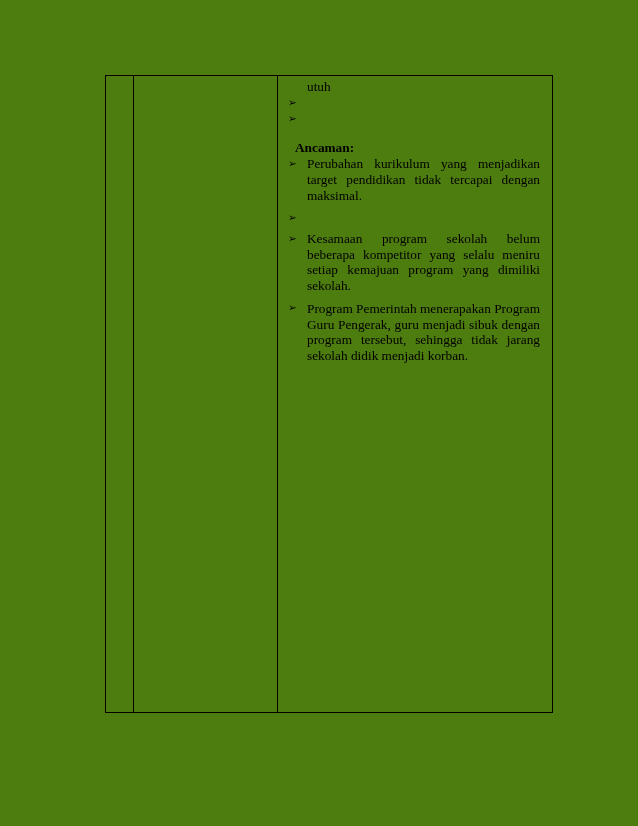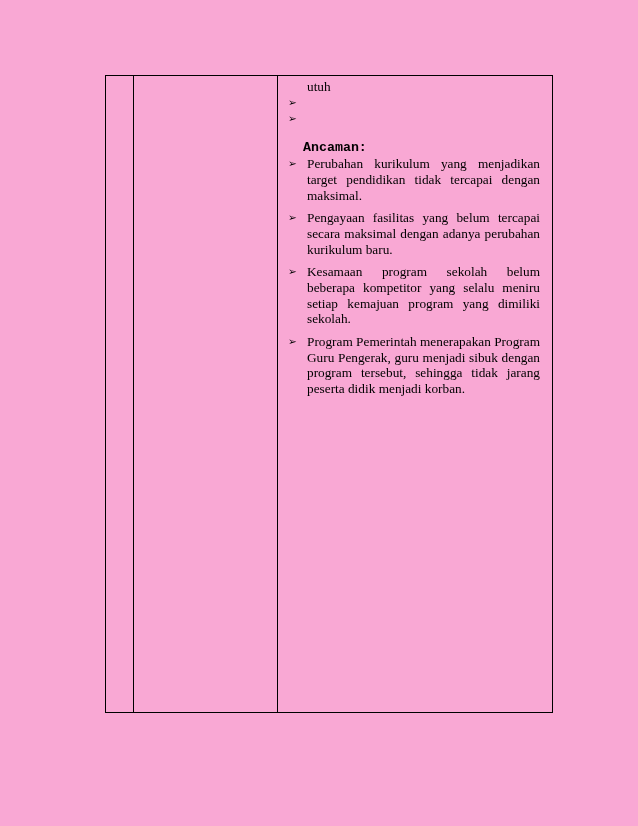--- a/index.html
+++ b/index.html
@@ -5,21 +5,21 @@
     * { box-sizing: border-box; }
     html, body {
       margin: 0;
       padding: 0;
       background: #ffffff;
     }
     .page {
       position: relative;
       width: 638px;
       height: 826px;
-      background: #f9a8d4;
+      background: #4d7c0f;
       font-family: "Liberation Serif", serif;
       color: #000000;
       overflow: hidden;
       padding-left: 11px;
     }
     .doc-table {
       position: absolute;
       left: 105px;
       top: 75px;
       width: 448px;
@@ -54,22 +54,21 @@
       width: 19px;
       font-size: 10.5px;
       padding-top: 1.5px;
     }
     .bullet .btext {
       flex: 1;
     }
     .heading {
       font-weight: bold;
       padding-left: 7px;
-      margin: 15px 0 0 16px;
-      font-family: Liberation Mono, monospace;
+      margin: 15px 0 0 8px;
     }
     .para {
       text-align: justify;
       margin: 15px 0 5px 0;
     }
     .threats .bullet {
       margin: 0 0 7px 0;
       padding-right: 9px;
     }
     .threats .btext {
@@ -103,30 +102,29 @@
 
       <div class="threats">
 
         <div class="bullet">
           <span class="glyph">➢</span>
           <span class="btext">Perubahan kurikulum yang menjadikan target pendidikan tidak tercapai dengan maksimal.</span>
         </div>
 
         <div class="bullet">
           <span class="glyph">➢</span>
-          <span class="btext">Pengayaan fasilitas yang belum tercapai secara maksimal dengan adanya perubahan kurikulum baru.</span>
         </div>
 
         <div class="bullet">
           <span class="glyph">➢</span>
           <span class="btext">Kesamaan program sekolah belum beberapa kompetitor yang selalu meniru setiap kemajuan program yang dimiliki sekolah.</span>
         </div>
 
         <div class="bullet">
           <span class="glyph">➢</span>
-          <span class="btext">Program Pemerintah menerapakan Program Guru Pengerak, guru menjadi sibuk dengan program tersebut, sehingga tidak jarang peserta didik menjadi korban.</span>
+          <span class="btext">Program Pemerintah menerapakan Program Guru Pengerak, guru menjadi sibuk dengan program tersebut, sehingga tidak jarang sekolah didik menjadi korban.</span>
         </div>
 
       </div>
 
     </div>
   </div>
 </div>
 
 </body></html>

